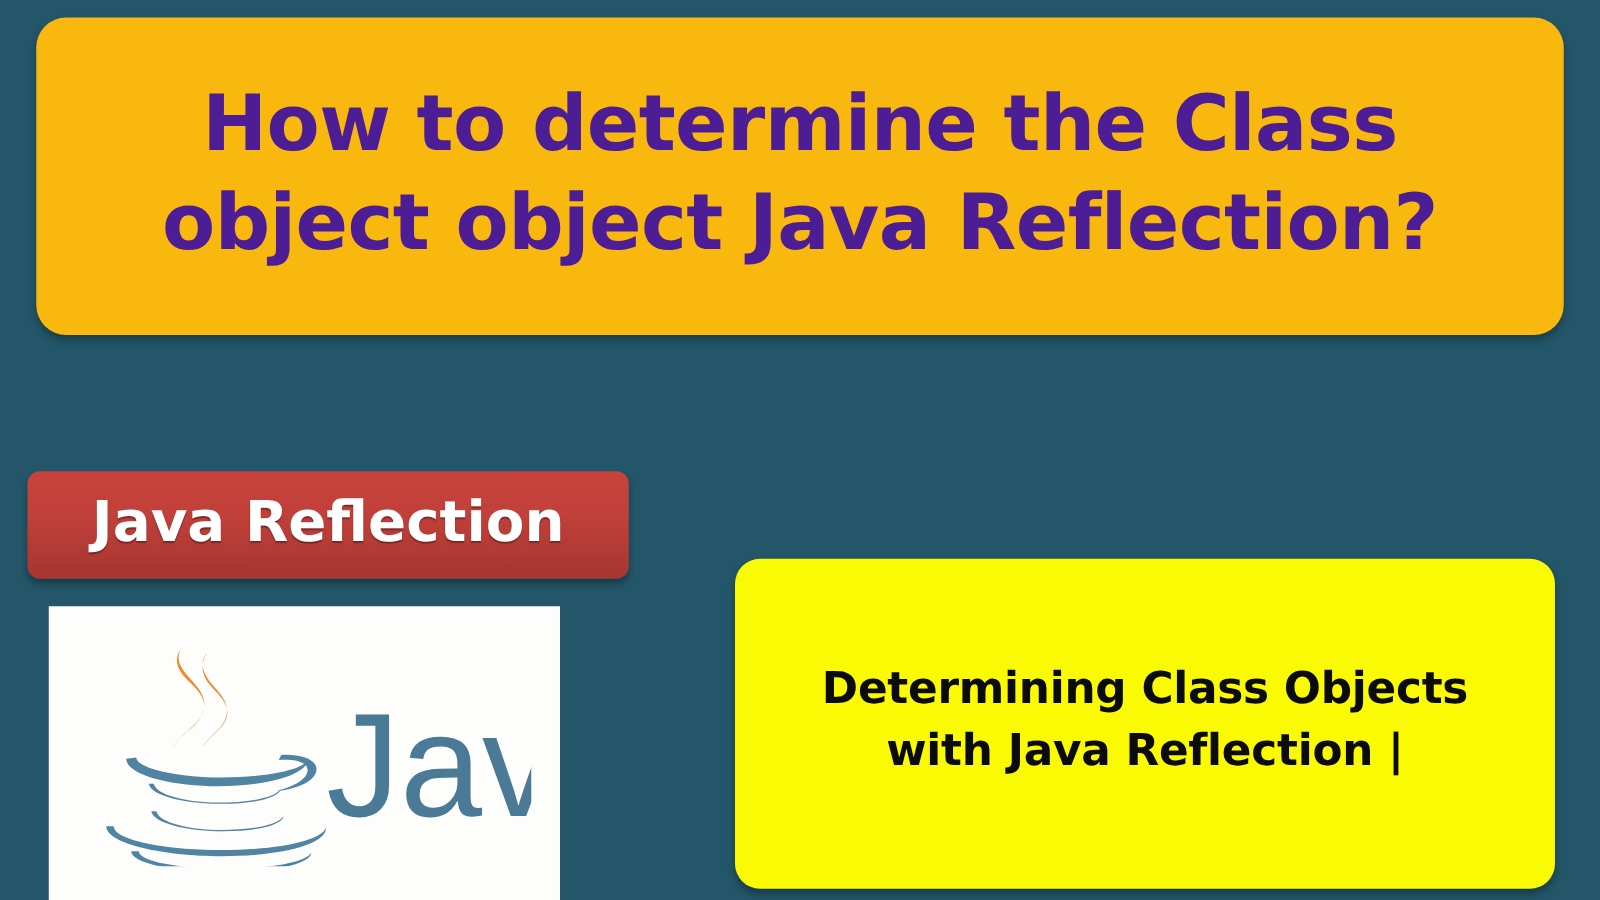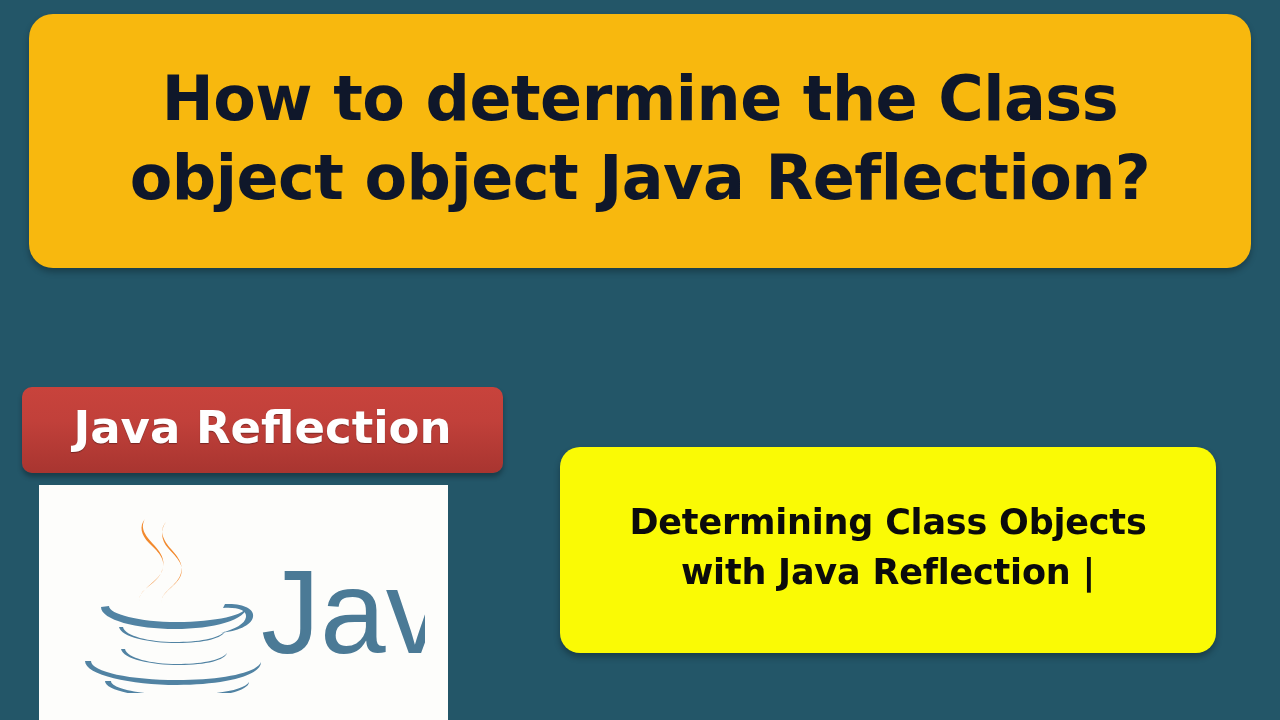--- a/index.html
+++ b/index.html
@@ -33,36 +33,36 @@
     border-radius: 24px;
     box-shadow: 0 4px 6px rgba(0,0,0,0.28);
     display: flex;
     flex-direction: column;
     align-items: center;
     justify-content: center;
     box-sizing: border-box;
     padding: 4px 40px 10px 40px;
   }
   .title-line {
-    color: #0f172a;
+    color: #4c1d95;
     font-family: "DejaVu Sans", sans-serif;
     font-weight: bold;
     font-size: 62px;
     line-height: 1.12;
     letter-spacing: -0.5px;
     text-align: center;
     white-space: nowrap;
   }
   .title-line-1 { margin-bottom: 10px; }
 
   
   .tag-badge {
     position: absolute;
     left: 22px;
-    top: 387px;
+    top: 377px;
     width: 481px;
     height: 86px;
     border-radius: 10px;
     background: linear-gradient(to bottom, #C8433C 0%, #C1403A 40%, #A83530 100%);
     box-shadow: 0 4px 5px rgba(0,0,0,0.30);
     display: flex;
     align-items: center;
     justify-content: center;
     box-sizing: border-box;
     padding: 0 18px 6px 18px;
@@ -93,24 +93,24 @@
     left: 26px;
     top: 8px;
     width: 360px;
     height: 200px;
   }
   .logo-svg { display: block; }
 
   
   .subtitle-box {
     position: absolute;
-    left: 560px;
+    left: 588px;
     top: 447px;
     width: 656px;
-    height: 206px;
+    height: 264px;
     background: #FAFA05;
     border-radius: 20px;
     box-shadow: 0 4px 6px rgba(0,0,0,0.30);
     display: flex;
     flex-direction: column;
     align-items: center;
     justify-content: center;
     box-sizing: border-box;
     padding: 6px 14px 10px 14px;
   }

